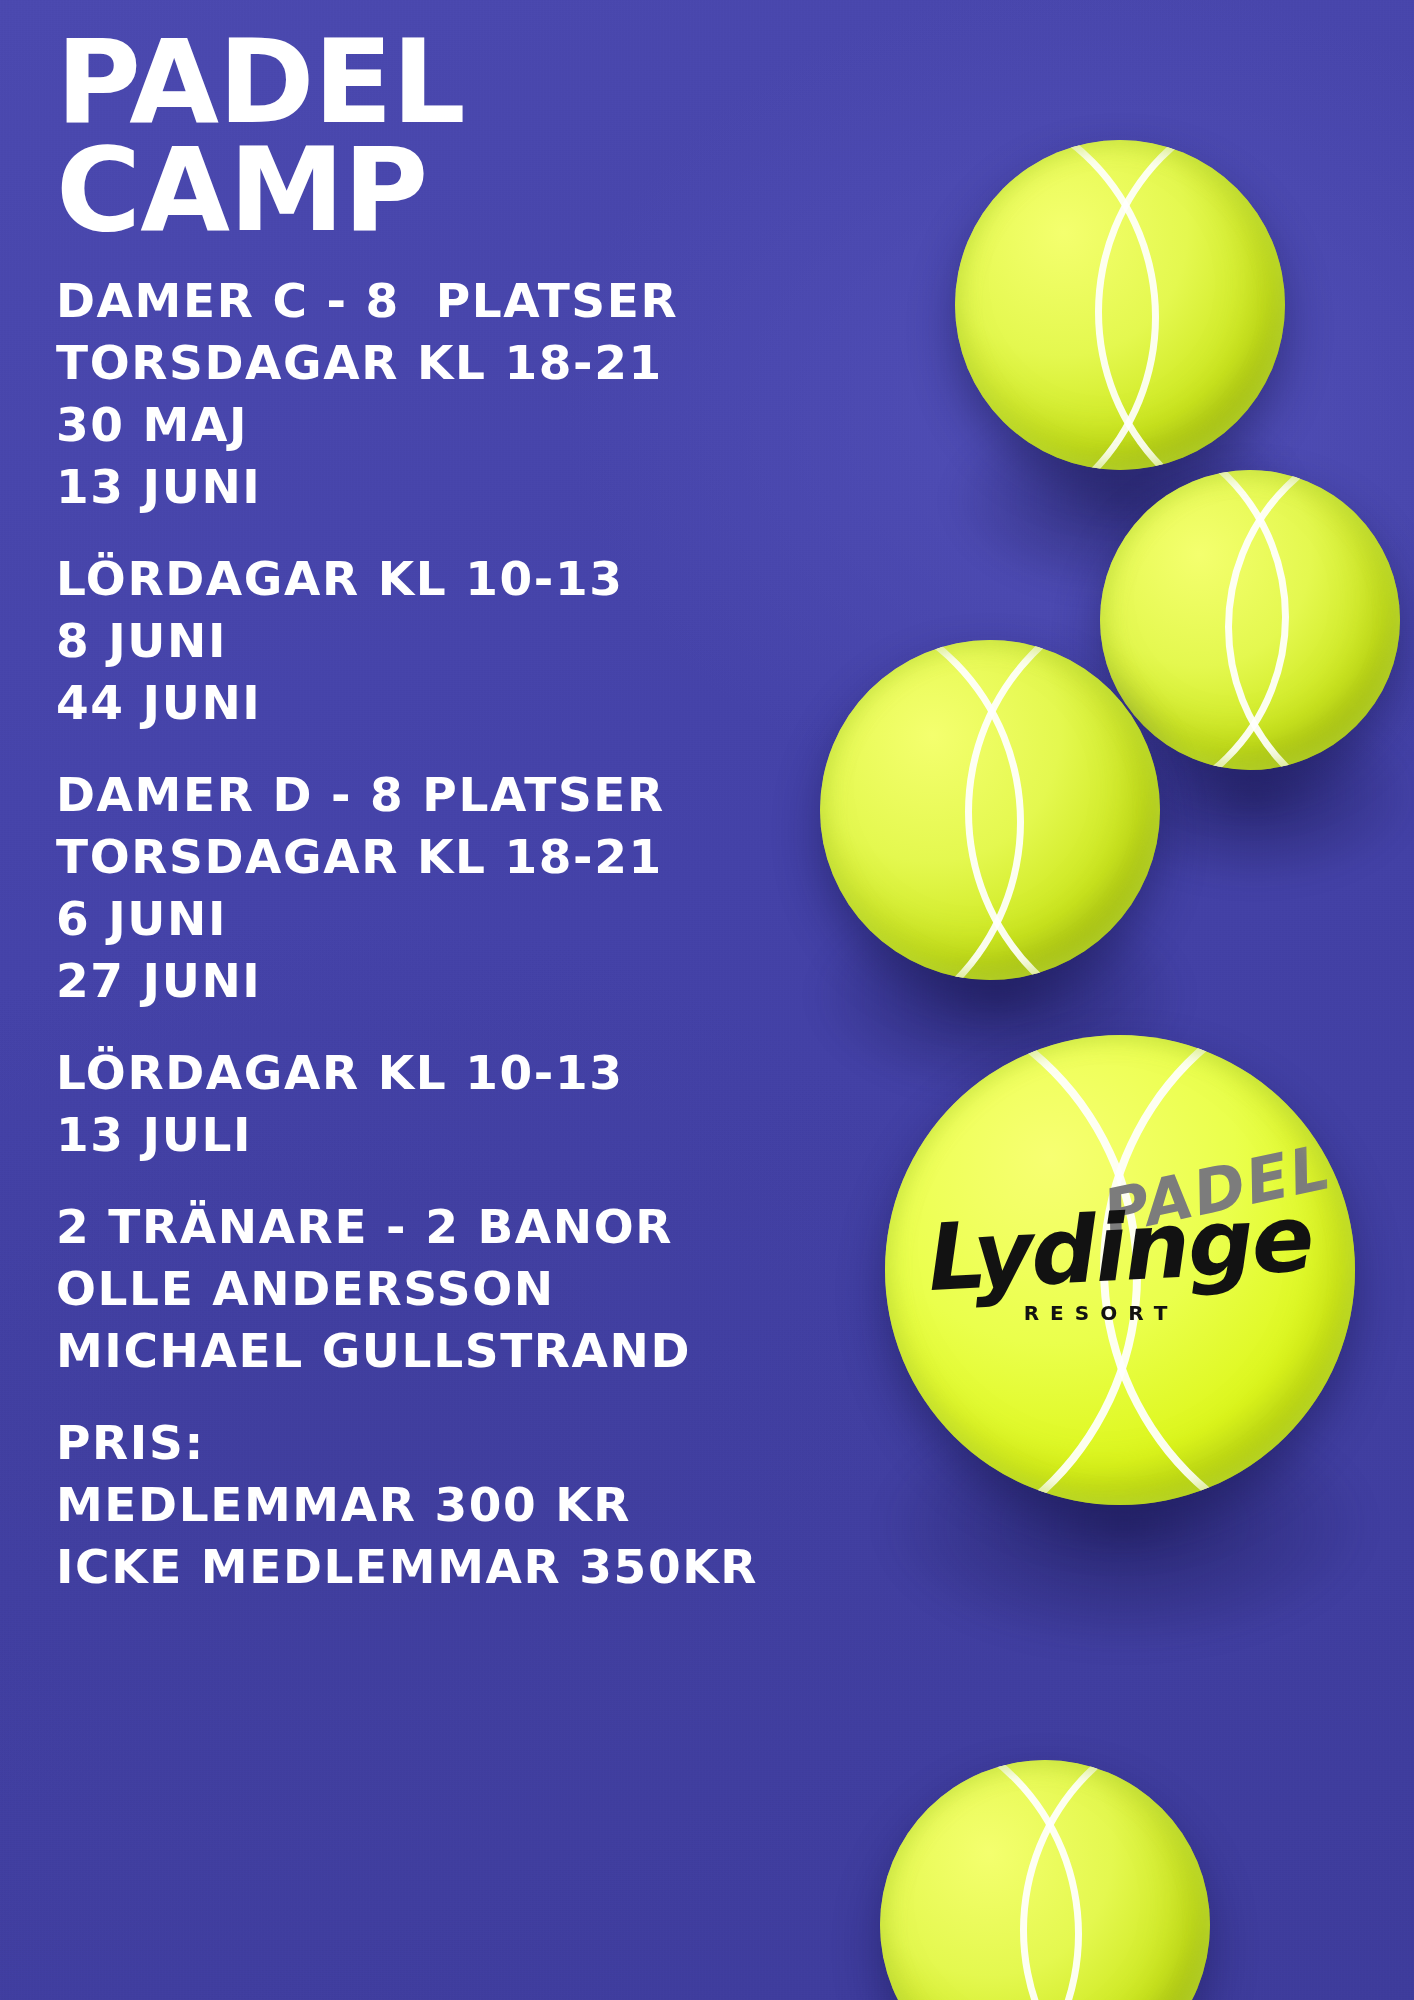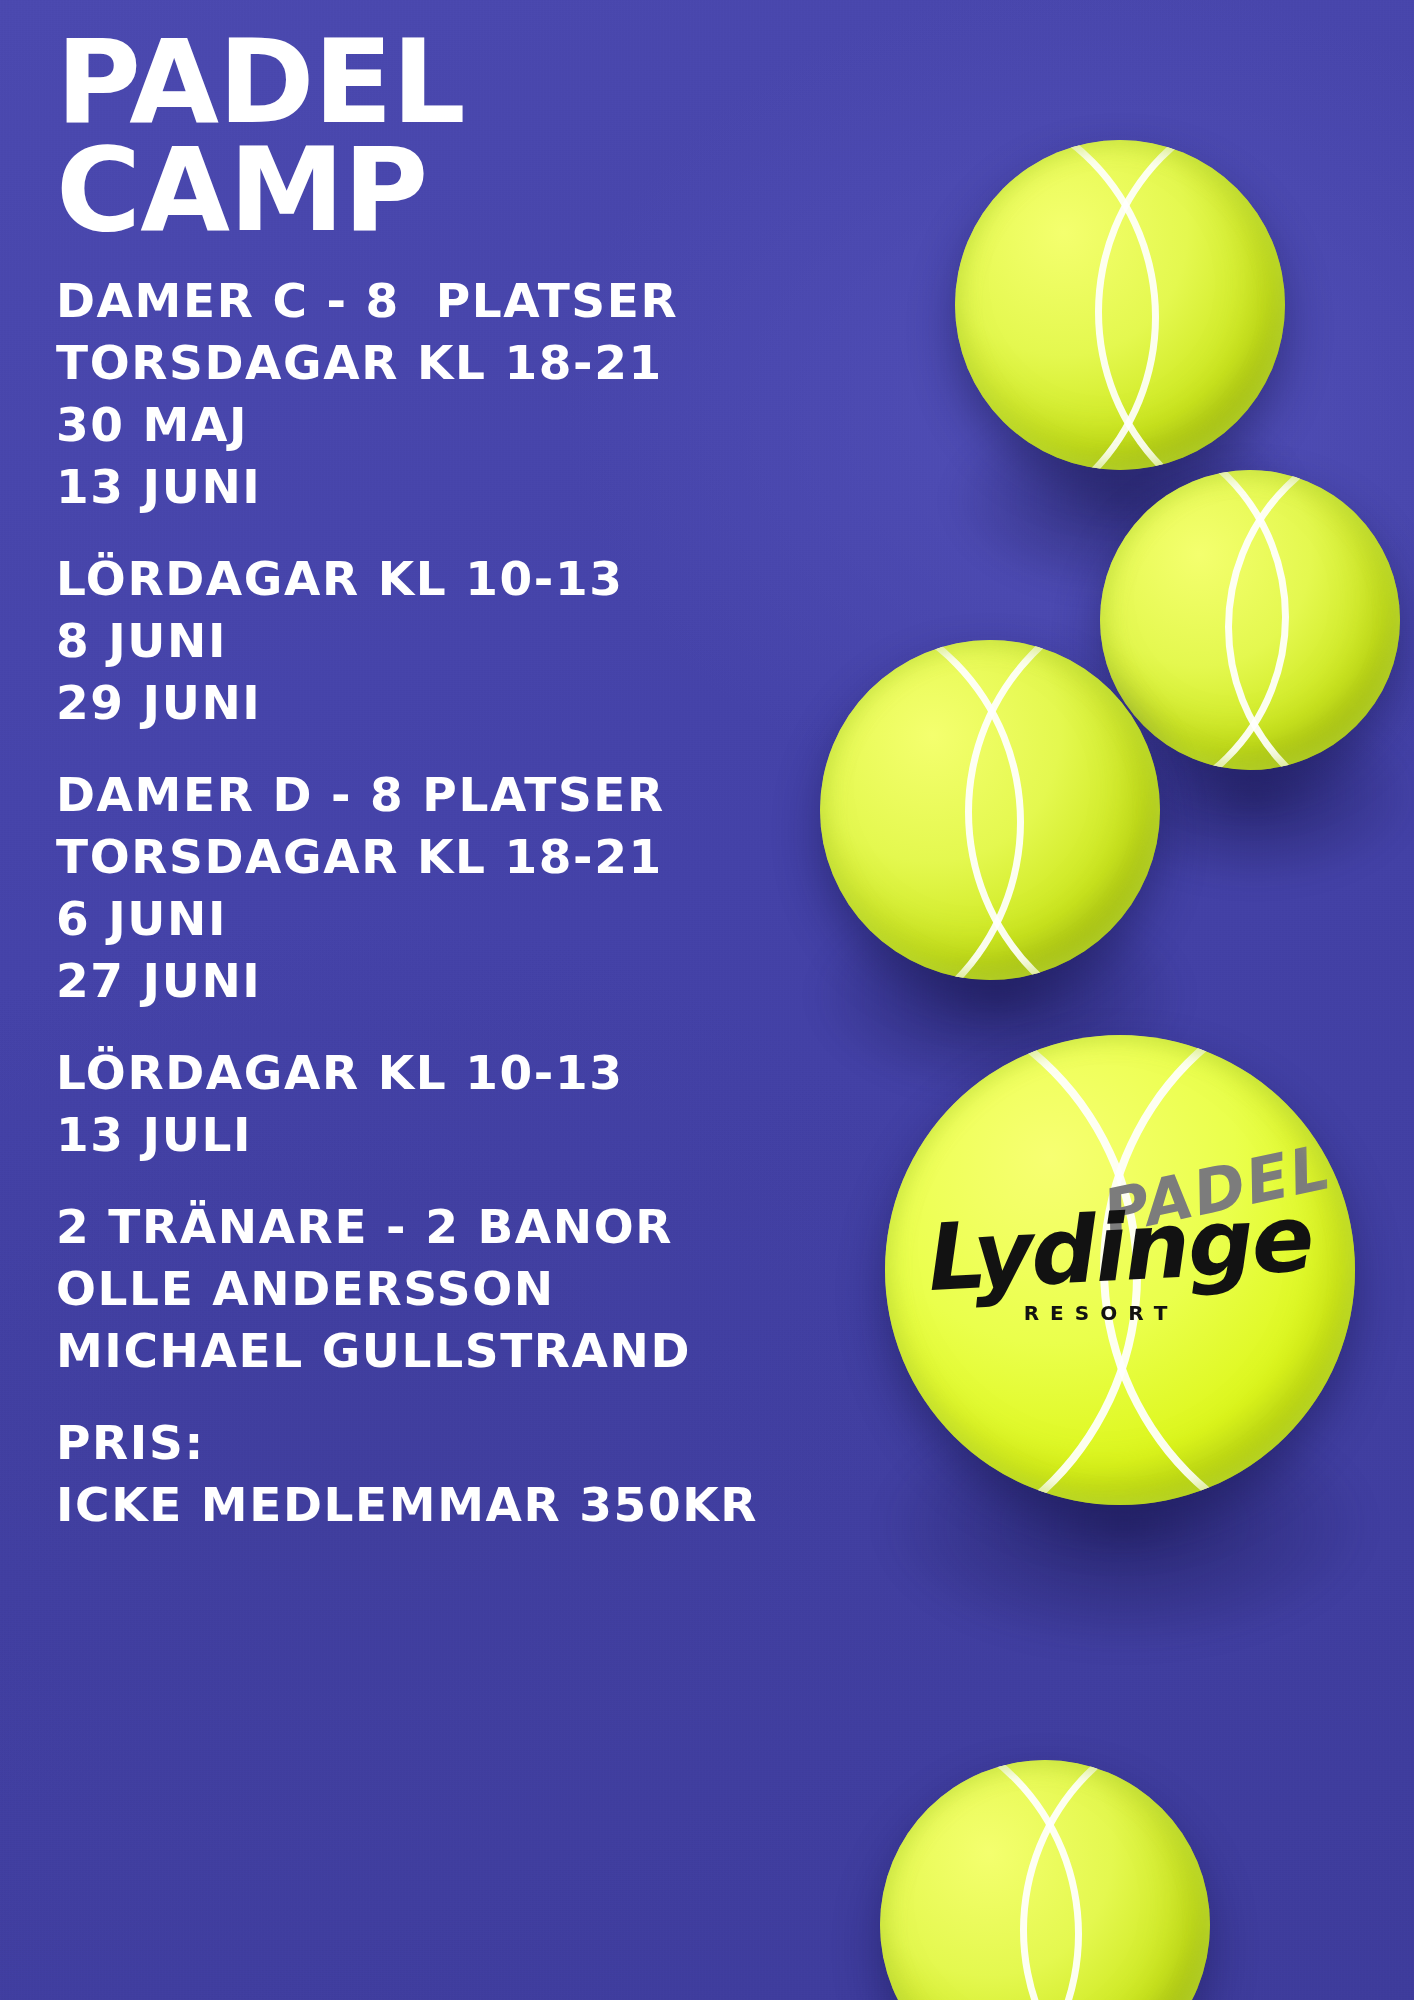--- a/index.html
+++ b/index.html
@@ -219,32 +219,33 @@
     <h1 class="title">PADEL
 CAMP</h1>
     <div class="body-lines">
         <div class="line">DAMER C - 8  PLATSER</div>
         <div class="line">TORSDAGAR KL 18-21</div>
         <div class="line">30 MAJ</div>
         <div class="line">13 JUNI</div>
         <div class="line spacer"></div>
         <div class="line">LÖRDAGAR KL 10-13</div>
         <div class="line">8 JUNI</div>
-        <div class="line">29 JUNI</div>
+        <div class="line">44 JUNI</div>
         <div class="line spacer"></div>
         <div class="line">DAMER D - 8 PLATSER</div>
         <div class="line">TORSDAGAR KL 18-21</div>
         <div class="line">6 JUNI</div>
         <div class="line">27 JUNI</div>
         <div class="line spacer"></div>
         <div class="line">LÖRDAGAR KL 10-13</div>
         <div class="line">13 JULI</div>
         <div class="line spacer"></div>
         <div class="line">2 TRÄNARE - 2 BANOR</div>
         <div class="line">OLLE ANDERSSON</div>
         <div class="line">MICHAEL GULLSTRAND</div>
         <div class="line spacer"></div>
         <div class="line">PRIS:</div>
+        <div class="line">MEDLEMMAR 300 KR</div>
         <div class="line">ICKE MEDLEMMAR 350KR</div>
       </div>
   </div>
 
 </div>
 
 </body></html>

